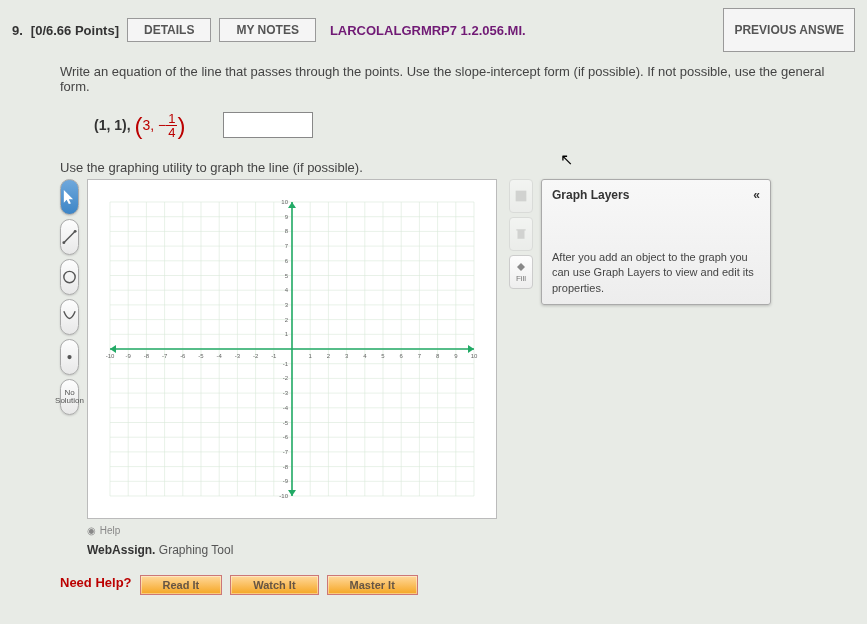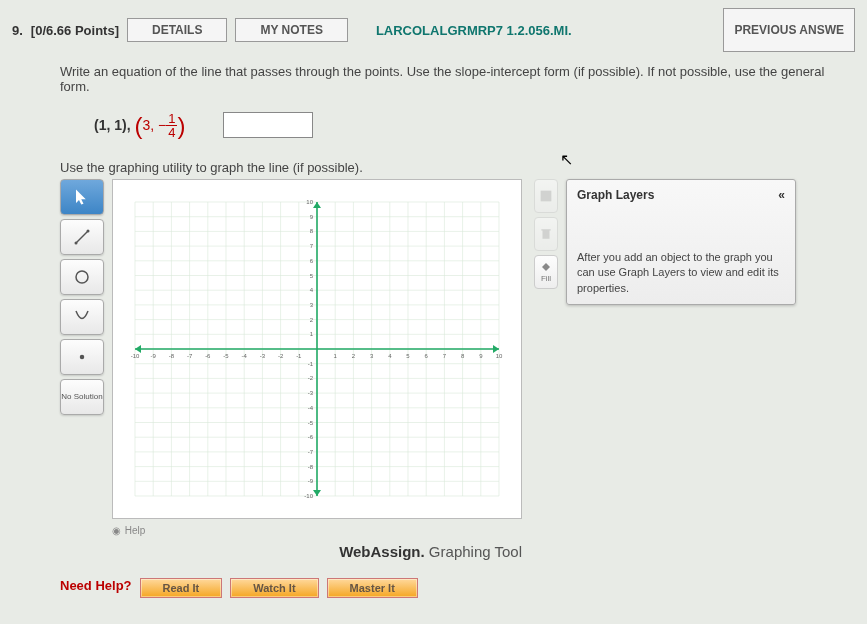--- a/index.html
+++ b/index.html
@@ -18,30 +18,30 @@
       padding: 8px 12px;
       gap: 8px;
     }
     .qnum {
       font-weight: bold;
       color: #333;
     }
     .header-btn {
       border: 1px solid #999;
       background: #f5f5f5;
-      padding: 4px 24px;
+      padding: 4px 16px;
       font-size: 12px;
       font-weight: bold;
       color: #555;
       cursor: pointer;
     }
     .assignment-code {
       font-weight: bold;
-      color: #0f766e;
-      margin-left: 20px;
+      color: #701a75;
+      margin-left: 6px;
     }
     .prev-answer {
       margin-left: auto;
       border: 1px solid #999;
       background: #f5f5f5;
       padding: 14px 10px;
       font-size: 12px;
       font-weight: bold;
       color: #555;
       cursor: pointer;
@@ -88,24 +88,24 @@
       display: flex;
       gap: 8px;
       align-items: flex-start;
     }
     .toolbox {
       display: flex;
       flex-direction: column;
       gap: 4px;
     }
     .tool {
-      width: 44px;
+      width: 19px;
       height: 36px;
       border: 1px solid #aaa;
-      border-radius: 4px;
+      border-radius: 11px;
       background: linear-gradient(#fdfdfd, #e8e8e8);
       display: flex;
       align-items: center;
       justify-content: center;
       cursor: pointer;
       box-shadow: 0 1px 2px rgba(0,0,0,0.15);
       font-size: 10px;
       color: #555;
     }
     .tool.selected {
@@ -118,22 +118,22 @@
       background: #fff;
       padding: 4px;
       width: 410px;
     }
     .graph-grid {
       width: 400px;
       height: 330px;
       display: block;
     }
     .graph-footer {
-      text-align: right;
-      font-size: 15px;
+      text-align: left;
+      font-size: 12px;
       color: #555;
       padding: 6px 0 2px 0;
     }
     .graph-footer b { color: #333; }
     .right-tools {
       display: flex;
       flex-direction: column;
       gap: 4px;
       margin-left: 4px;
     }

